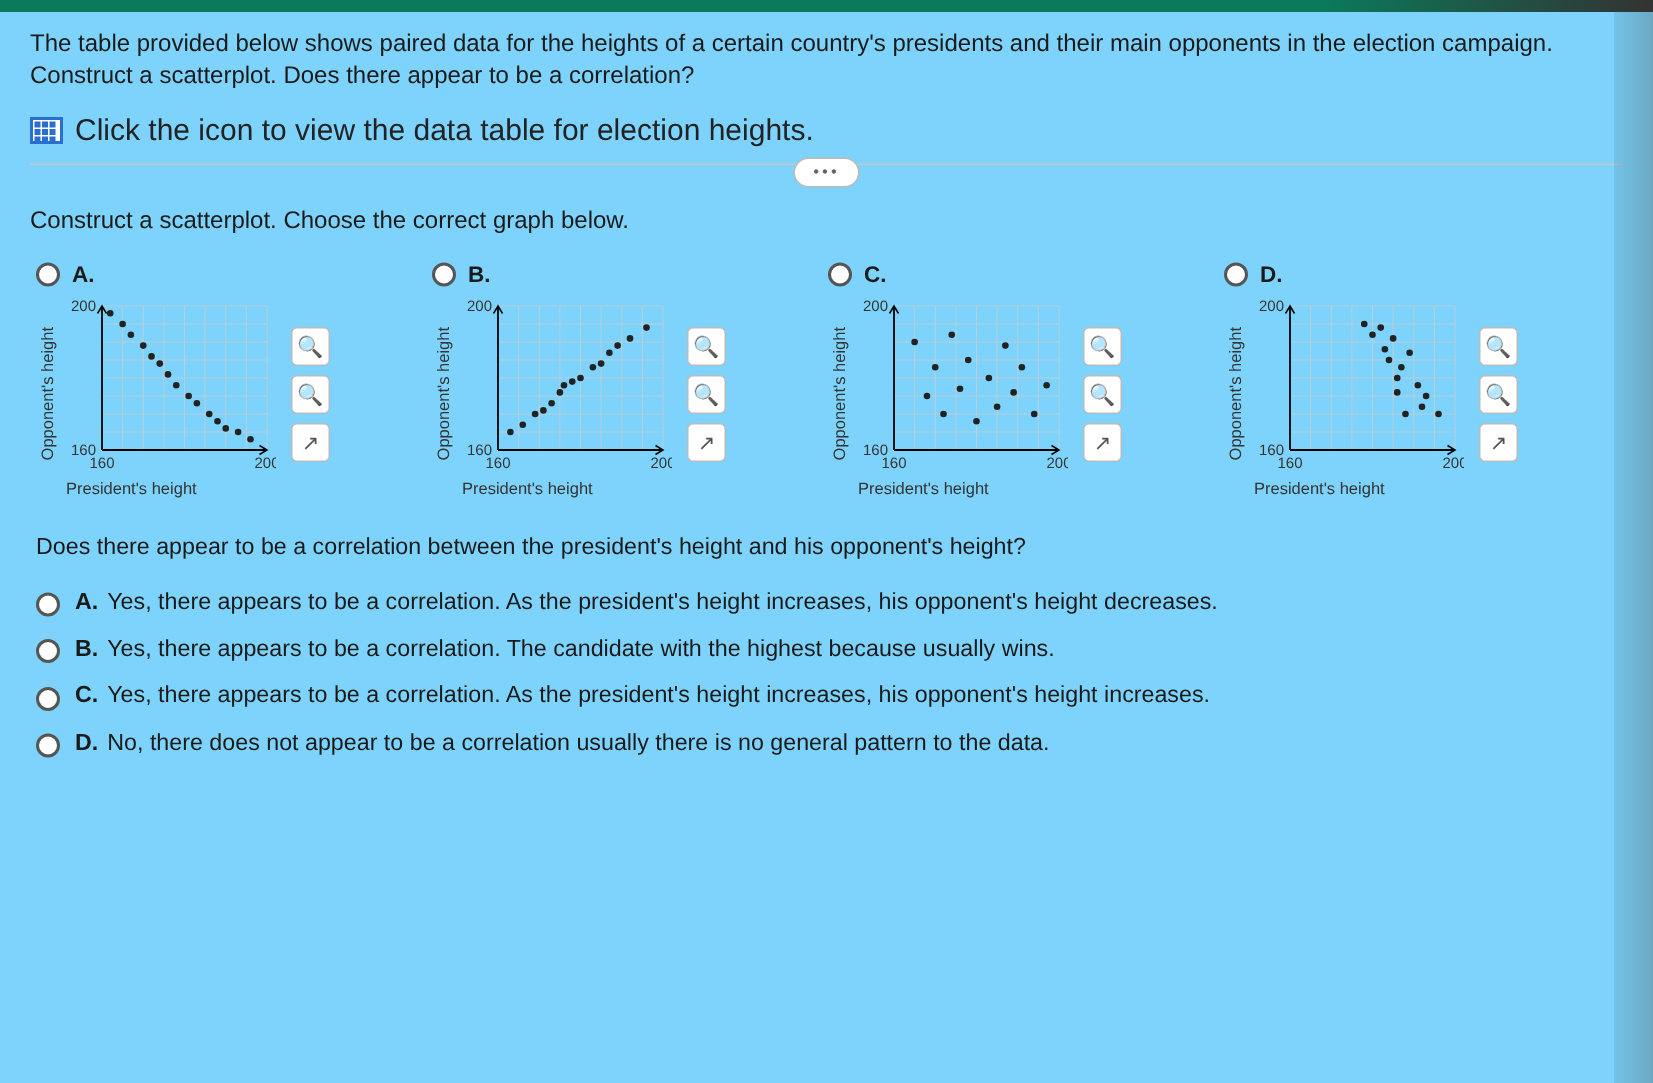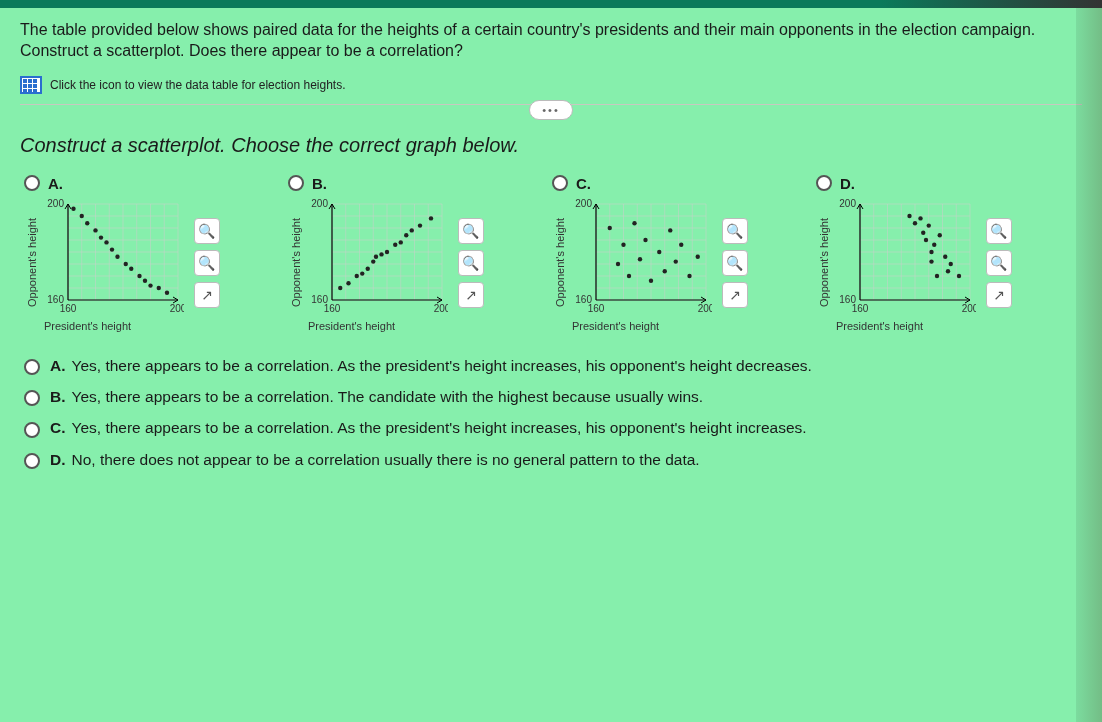--- a/index.html
+++ b/index.html
@@ -7,21 +7,21 @@
       font-family: Arial, Helvetica, sans-serif;
       background: #f4f4f0;
       width: 1102px;
       height: 722px;
       overflow: hidden;
       position: relative;
       color: #1a1a1a;
     }
     .topbar { height: 8px; background: linear-gradient(90deg,#0a7a5a 0%, #0a7a5a 80%, #333 100%); }
     .page {
-      background: #86efac;
+      background: #7dd3fc;
       padding: 12px 20px 40px 20px;
       min-height: 714px;
     }
     .question-prompt {
       font-size: 16px;
       line-height: 1.3;
       margin-bottom: 14px;
     }
     .data-link-row {
       display: flex;
@@ -32,37 +32,37 @@
     .grid-icon {
       width: 22px; height: 18px;
       border: 2px solid #2a6ecf;
       display: inline-flex;
       flex-wrap: wrap;
       padding: 1px;
       gap: 1px;
       background:#fff;
     }
     .grid-icon span { width: 4px; height: 4px; background:#2a6ecf; }
-    .data-link-text { font-size: 12px; color:#222; }
+    .data-link-text { font-size: 20px; color:#222; }
     hr.sep {
       border:none;
       border-top:1px solid #c8c8c0;
       margin: 8px 0 6px 0;
     }
     .ellipsis-btn {
       width: 44px; height: 20px;
       border:1px solid #bbb;
       border-radius: 10px;
       background:#fff;
       margin: -11px auto 14px auto;
       display:flex; align-items:center; justify-content:center;
       font-size:11px; color:#666; letter-spacing:2px;
       position:relative; z-index:2;
     }
-    .instruction { font-size: 20px; margin-bottom: 18px; font-style: italic; }
+    .instruction { font-size: 16px; margin-bottom: 18px; }
     .charts-row { display:flex; gap: 34px; align-items:flex-start; padding-left:4px;}
     .chart-option { display:flex; flex-direction:column; width: 230px; }
     .opt-header { display:flex; align-items:center; gap:8px; margin-bottom:6px; font-size:15px; font-weight:600;}
     .radio {
       width:16px; height:16px; border:2px solid #555; border-radius:50%; background:#fff; flex-shrink:0;
     }
     .chart-body { display:flex; align-items:center; gap:6px; }
     .chart-box { position:relative; width:140px; height:130px; }
     .ylabel { writing-mode: vertical-rl; transform: rotate(180deg); font-size:11px; color:#333; padding-right:2px; white-space:nowrap;}
     .xlabel { font-size:11px; color:#333; margin-top:2px;}
@@ -357,20 +357,21 @@
           <div class="ctrl">🔍</div>
           <div class="ctrl">🔍</div>
           <div class="ctrl">↗</div>
         </div>
       </div>
     </div>
 
   </div>
 
   <div class="q2-block">
+    <p class="q2-prompt">Does there appear to be a correlation between the president's height and his opponent's height?</p>
 
     <div class="answer-row">
       <span class="radio"></span>
       <div><span class="answer-label">A.</span><span>Yes, there appears to be a correlation. As the president's height increases, his opponent's height decreases.</span></div>
     </div>
     <div class="answer-row">
       <span class="radio"></span>
       <div><span class="answer-label">B.</span><span>Yes, there appears to be a correlation. The candidate with the highest because usually wins.</span></div>
     </div>
     <div class="answer-row">

